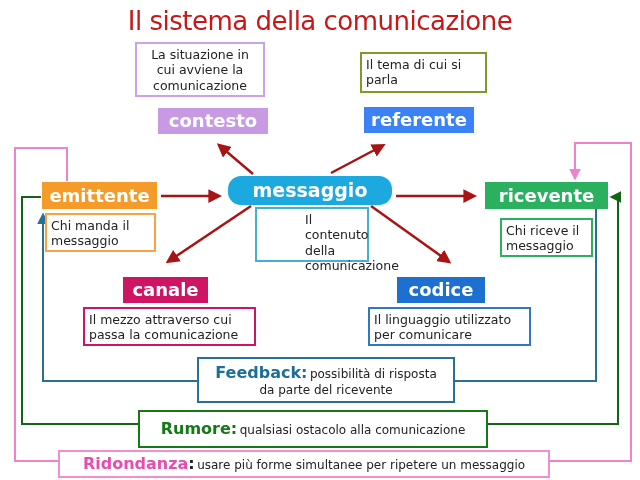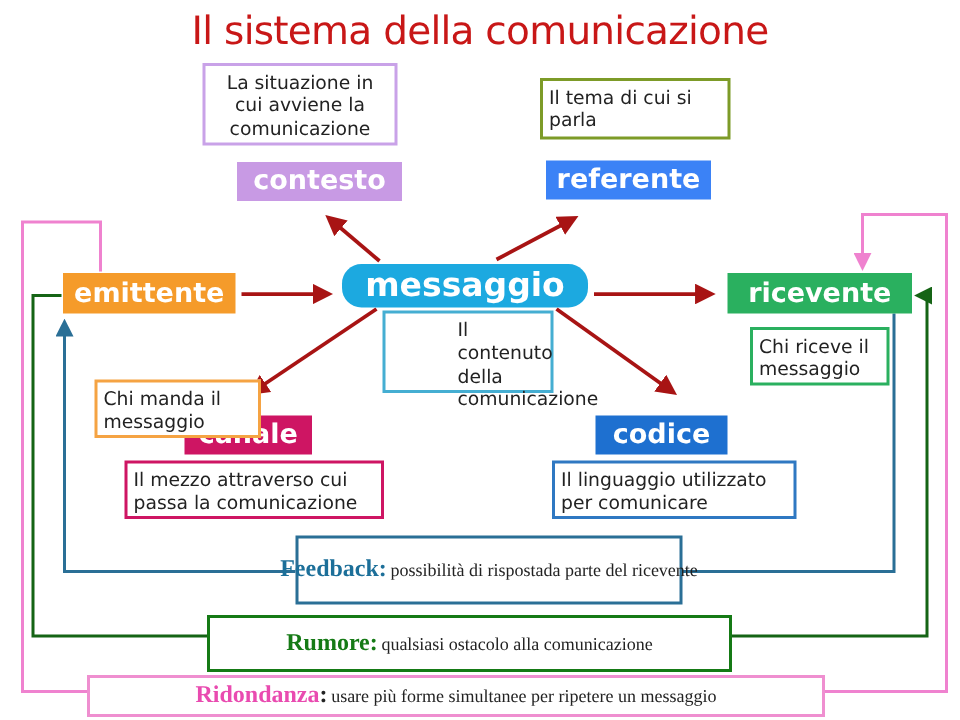--- a/index.html
+++ b/index.html
@@ -17,28 +17,28 @@
     color:#ffffff;font-weight:bold;font-size:18px;text-align:center;
     display:flex;align-items:center;justify-content:center;line-height:1;
   }
   .desc{
     background:#ffffff;border:2px solid #888;color:#222222;
     font-size:12.5px;line-height:1.22;padding:3px 4px;
   }
   .desc.center{text-align:center;}
   .note{
     background:#ffffff;color:#222222;font-size:12px;
-    display:flex;flex-direction:row;align-items:center;justify-content:center;line-height:1.25;font-family:Liberation Serif, serif;
+    display:flex;flex-direction:column;align-items:center;justify-content:center;line-height:1.25;
   }
   .note .term{font-weight:bold;font-size:16px;}
   
   #n-contesto{background:#c89ae4;}
   #n-referente{background:#3b82f6;}
   #n-emittente{background:#f59b2a;}
-  #n-messaggio{background:#1ca9e0;font-size:22px;border-radius:13px;}
+  #n-messaggio{background:#1ca9e0;font-size:19px;border-radius:13px;}
   #n-ricevente{background:#2ab05f;}
   #n-canale{background:#ce1563;}
   #n-codice{background:#1e70d0;}
   
   #d-contesto{border-color:#c9a2e8;}
   #d-referente{border-color:#7d9b28;}
   #d-emittente{border-color:#f5a343;}
   #d-messaggio{border-color:#45aed2;}
   #d-ricevente{border-color:#2ab05f;}
   #d-canale{border-color:#ce1563;}
@@ -104,21 +104,21 @@
   <div class="desc" id="d-referente" style="left:360px;top:52px;width:127px;height:41px;">Il tema di cui si parla</div>
 
   <div class="node" id="n-contesto" style="left:158px;top:108px;width:110px;height:26px;">contesto</div>
   <div class="node" id="n-referente" style="left:364px;top:107px;width:110px;height:26px;">referente</div>
   <div class="node" id="n-emittente" style="left:42px;top:182px;width:115px;height:27px;">emittente</div>
   <div class="node" id="n-messaggio" style="left:228px;top:176px;width:164px;height:29px;">messaggio</div>
   <div class="node" id="n-ricevente" style="left:485px;top:182px;width:123px;height:27px;">ricevente</div>
   <div class="node" id="n-canale" style="left:123px;top:277px;width:85px;height:26px;">canale</div>
   <div class="node" id="n-codice" style="left:397px;top:277px;width:88px;height:26px;">codice</div>
 
-  <div class="desc" id="d-emittente" style="left:63px;top:213px;width:111px;height:39px;margin-top:40px;">Chi manda il messaggio</div>
+  <div class="desc" id="d-emittente" style="left:45px;top:213px;width:111px;height:39px;">Chi manda il messaggio</div>
   <div class="desc" id="d-messaggio" style="left:255px;top:207px;width:114px;height:55px;padding-left:48px;">Il contenuto della comunicazione</div>
   <div class="desc" id="d-ricevente" style="left:500px;top:218px;width:93px;height:39px;">Chi riceve il messaggio</div>
   <div class="desc" id="d-canale" style="left:83px;top:307px;width:173px;height:39px;">Il mezzo attraverso cui passa la comunicazione</div>
   <div class="desc" id="d-codice" style="left:368px;top:307px;width:163px;height:39px;">Il linguaggio utilizzato per comunicare</div>
 
   <div class="note" id="note-feedback" style="left:197px;top:357px;width:258px;height:46px;">
     <div class="nowrap"><span class="term">Feedback:</span> <span>possibilità di risposta</span></div>
     <div class="nowrap">da parte del ricevente</div>
   </div>
 

